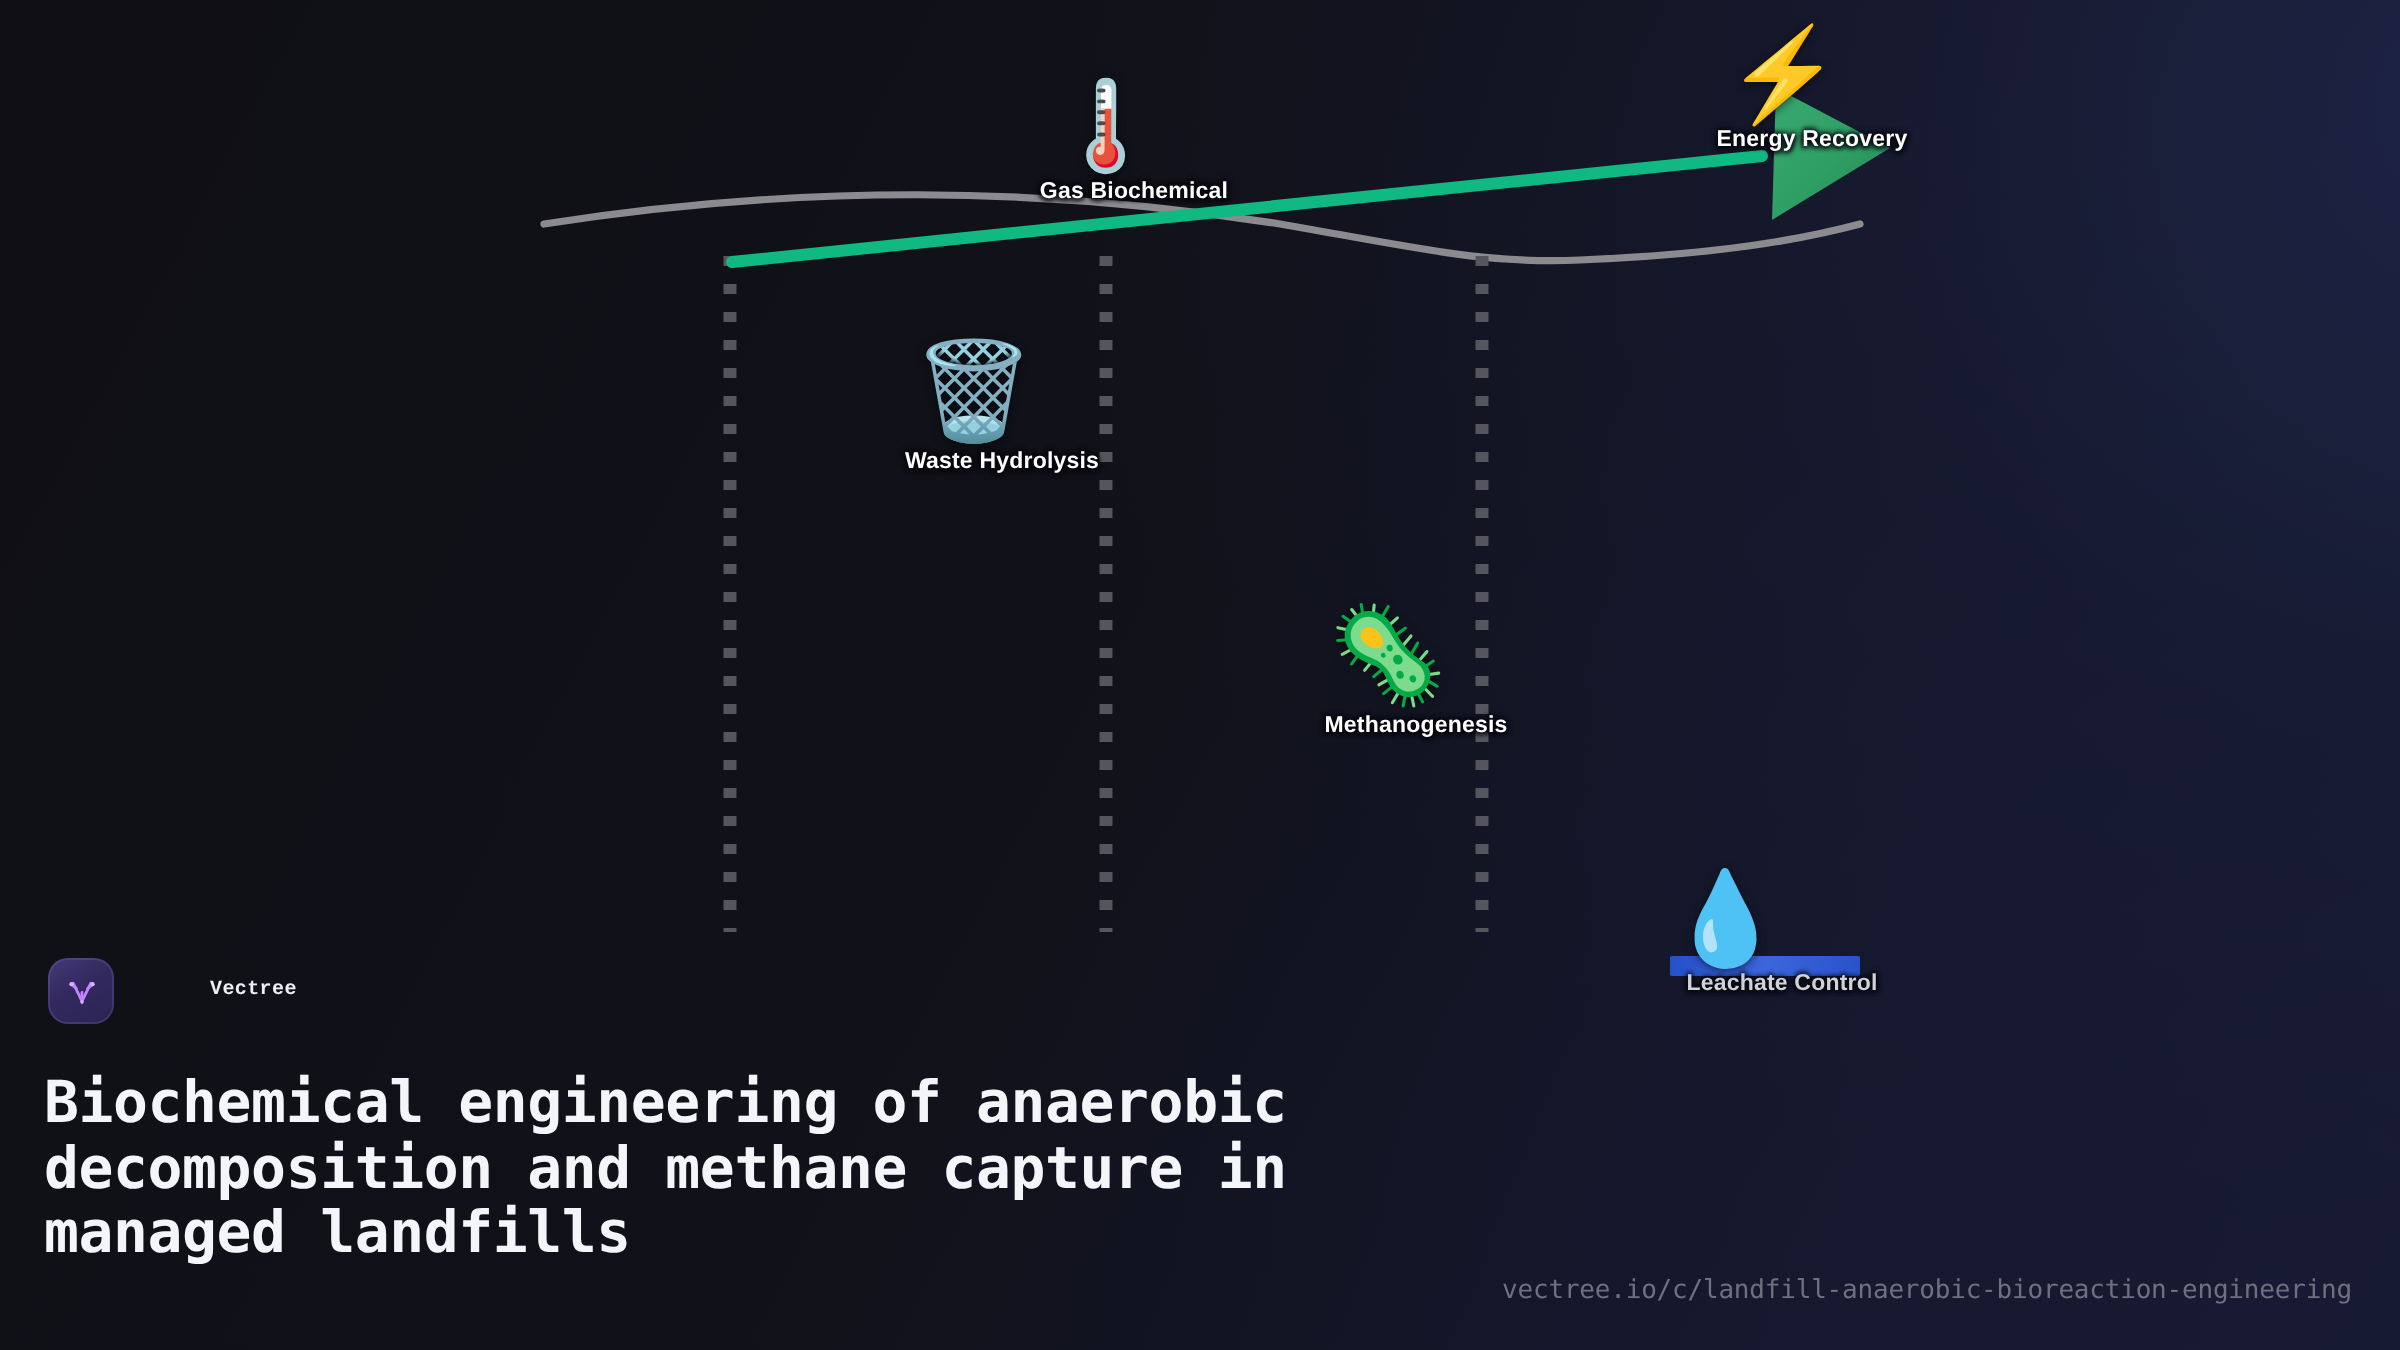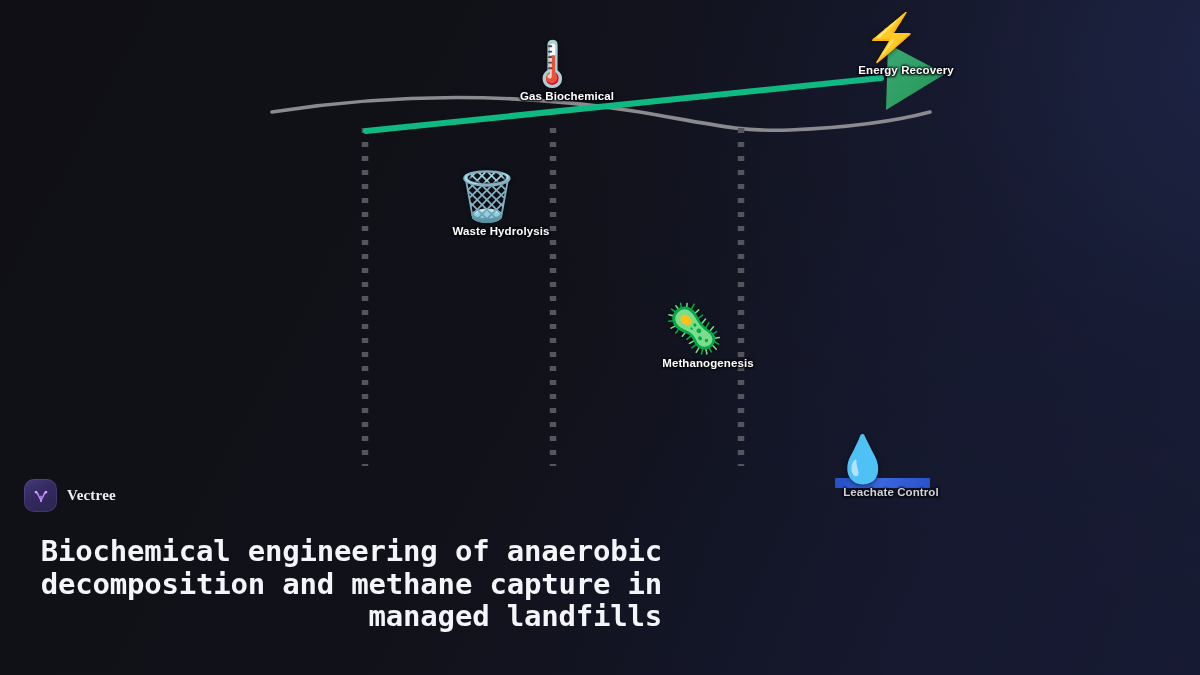--- a/index.html
+++ b/index.html
@@ -90,38 +90,38 @@
     width: 33px;
     height: 33px;
     border-radius: 10px;
     background: linear-gradient(150deg, #433a77 0%, #33295f 45%, #2b2450 100%);
     box-shadow: inset 0 0 0 1px rgba(150,120,220,0.20);
     display: flex;
     align-items: center;
     justify-content: center;
   }
   .brand-name {
-    font-family: Liberation Serif, serif;
-    font-size: 15px;
+    font-family: Liberation Mono, monospace;
+    font-size: 10px;
     font-weight: bold;
     color: #eceef3;
     letter-spacing: 0.2px;
+    margin-left: 38px;
   }
   #page-title {
     position: absolute;
     left: 22px;
     top: 516px;
     width: 640px;
     font-family: "DejaVu Sans Mono", "Liberation Mono", monospace;
     font-size: 29px;
     font-weight: bold;
     line-height: 1.115;
     color: #f4f5f8;
     letter-spacing: -0.2px;
-    text-align: right;
   }
   #page-url {
     position: absolute;
     right: 24px;
     bottom: 22px;
     font-family: "DejaVu Sans Mono", "Liberation Mono", monospace;
     font-size: 13px;
     color: #6d717f;
     letter-spacing: -0.1px;
   }
@@ -197,14 +197,15 @@
           <circle cx="15.3" cy="6.1" r="1.05"></circle>
           <circle cx="10" cy="15.0" r="0.85"></circle>
         </g>
       </svg>
     </span>
     <span class="brand-name">Vectree</span>
   </div>
 
   <h1 id="page-title">Biochemical engineering of anaerobic decomposition and methane capture in managed landfills</h1>
 
+  <div id="page-url">vectree.io/c/landfill-anaerobic-bioreaction-engineering</div>
 
 </div>
 
 </body></html>

